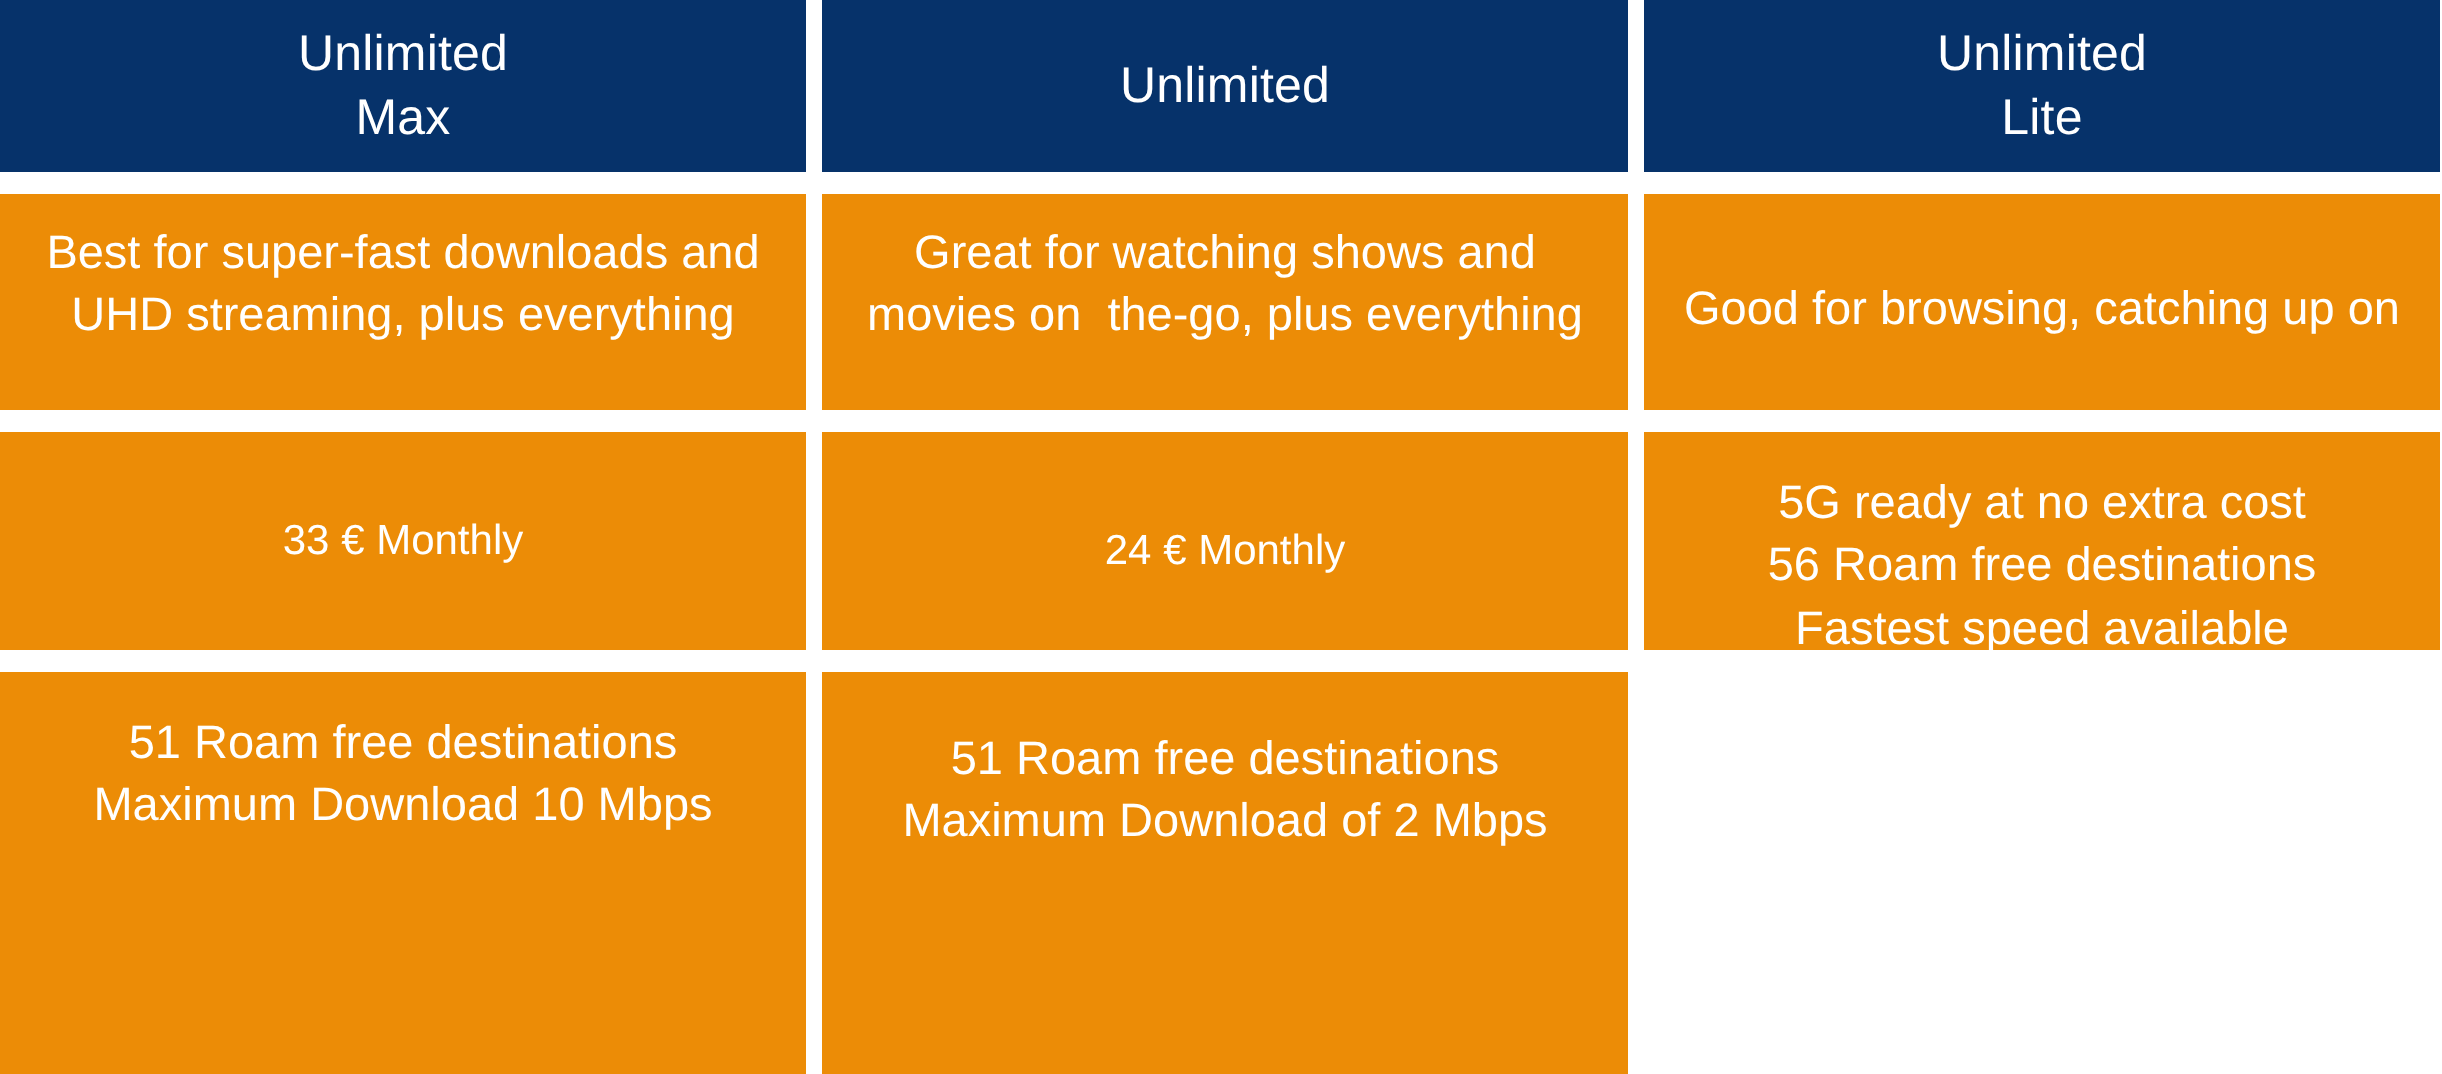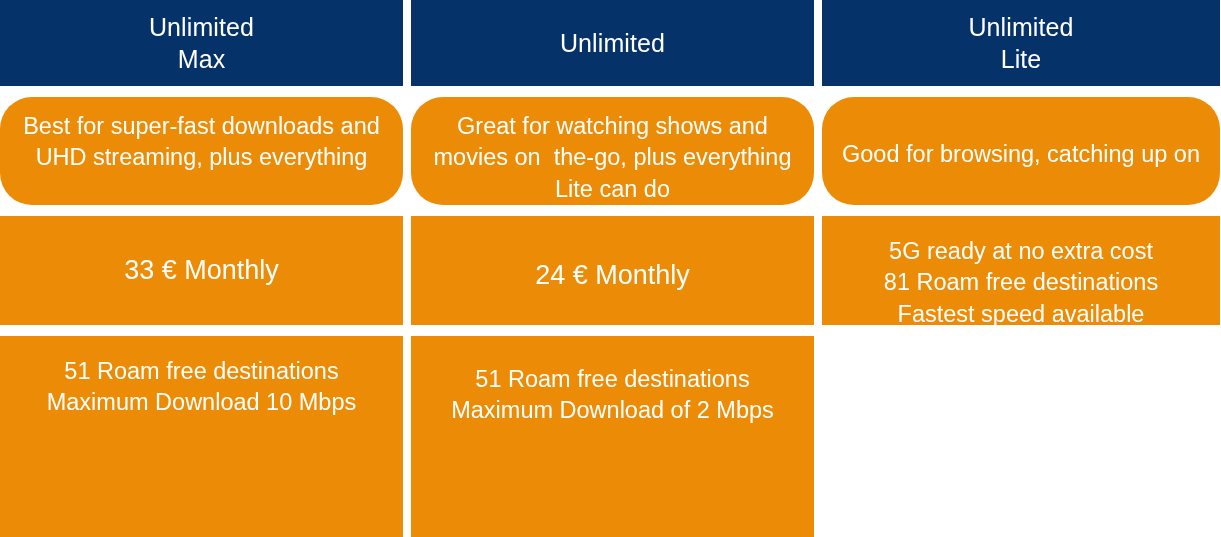--- a/index.html
+++ b/index.html
@@ -46,29 +46,28 @@
 
   .body-cell {
     background: #ec8c06;
   }
 
   .desc-cell {
     font-size: 23.5px;
     line-height: 1.33;
     align-items: flex-start;
     padding-top: 14px;
-    border-radius: 32px;
   }
 
   .desc-cell.desc-shift {
     padding-top: 42px;
   }
 
   .price-cell {
-    font-size: 27px;
+    font-size: 21px;
     line-height: 1.3;
   }
 
   .price-cell.price-shift {
     padding-top: 10px;
   }
 
   .features-cell {
     font-size: 23.5px;
     line-height: 1.33;
@@ -114,21 +113,20 @@
     <div>
       <span class="line">Best for super-fast downloads and</span>
       <span class="line">UHD streaming, plus everything</span>
     </div>
   </div>
 
   <div class="cell body-cell desc-cell">
     <div>
       <span class="line">Great for watching shows and</span>
       <span class="line">movies on  the-go, plus everything</span>
-      <span class="line">Lite can do</span>
     </div>
   </div>
 
   <div class="cell body-cell desc-cell desc-shift">
     <div>
       <span class="line">Good for browsing, catching up on</span>
     </div>
   </div>
 
   <div class="cell body-cell price-cell">
@@ -136,21 +134,21 @@
   </div>
 
 
   <div class="cell body-cell price-cell price-shift">
     <span class="line">24 € Monthly</span>
   </div>
 
   <div class="cell body-cell features-cell">
     <div>
       <span class="line">5G ready at no extra cost</span>
-      <span class="line">81 Roam free destinations</span>
+      <span class="line">56 Roam free destinations</span>
       <span class="line">Fastest speed available</span>
     </div>
   </div>
 
   <div class="cell body-cell features-cell">
     <div>
       <span class="line">51 Roam free destinations</span>
       <span class="line">Maximum Download 10 Mbps</span>
     </div>
   </div>

